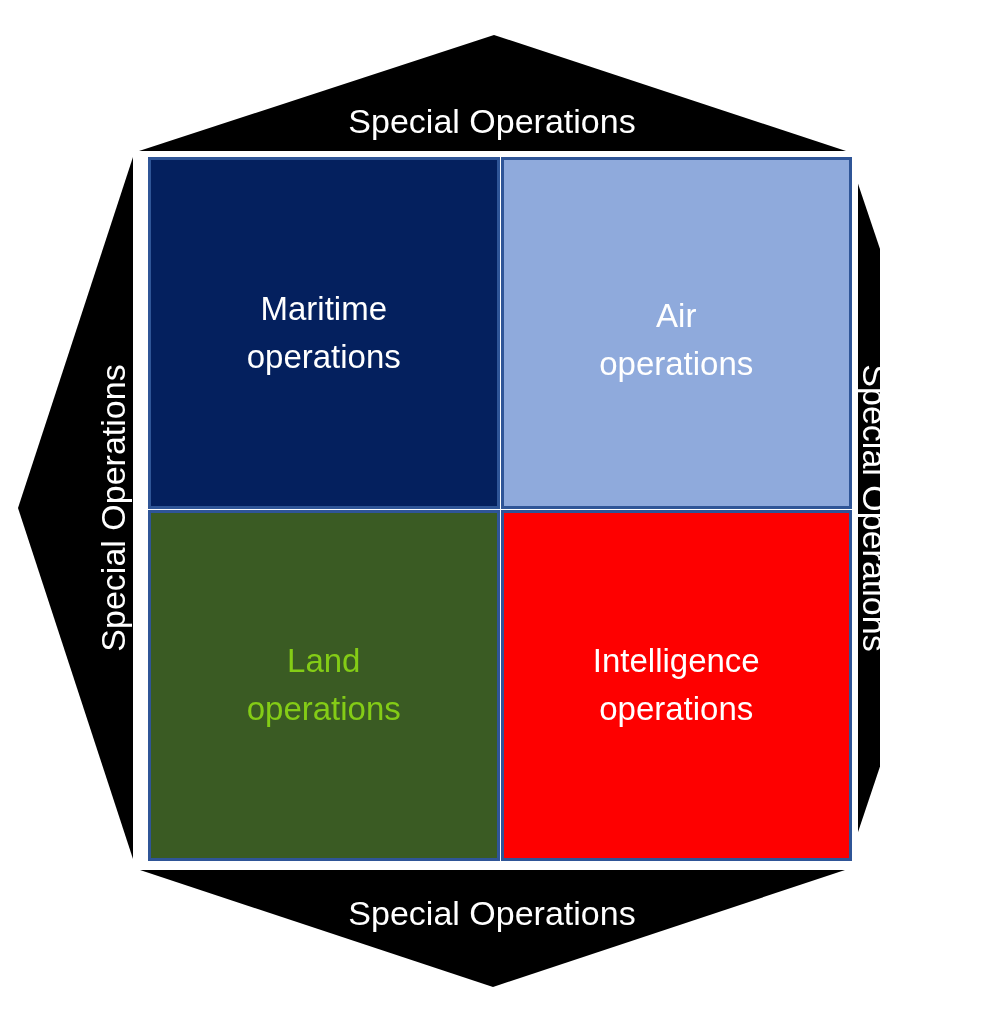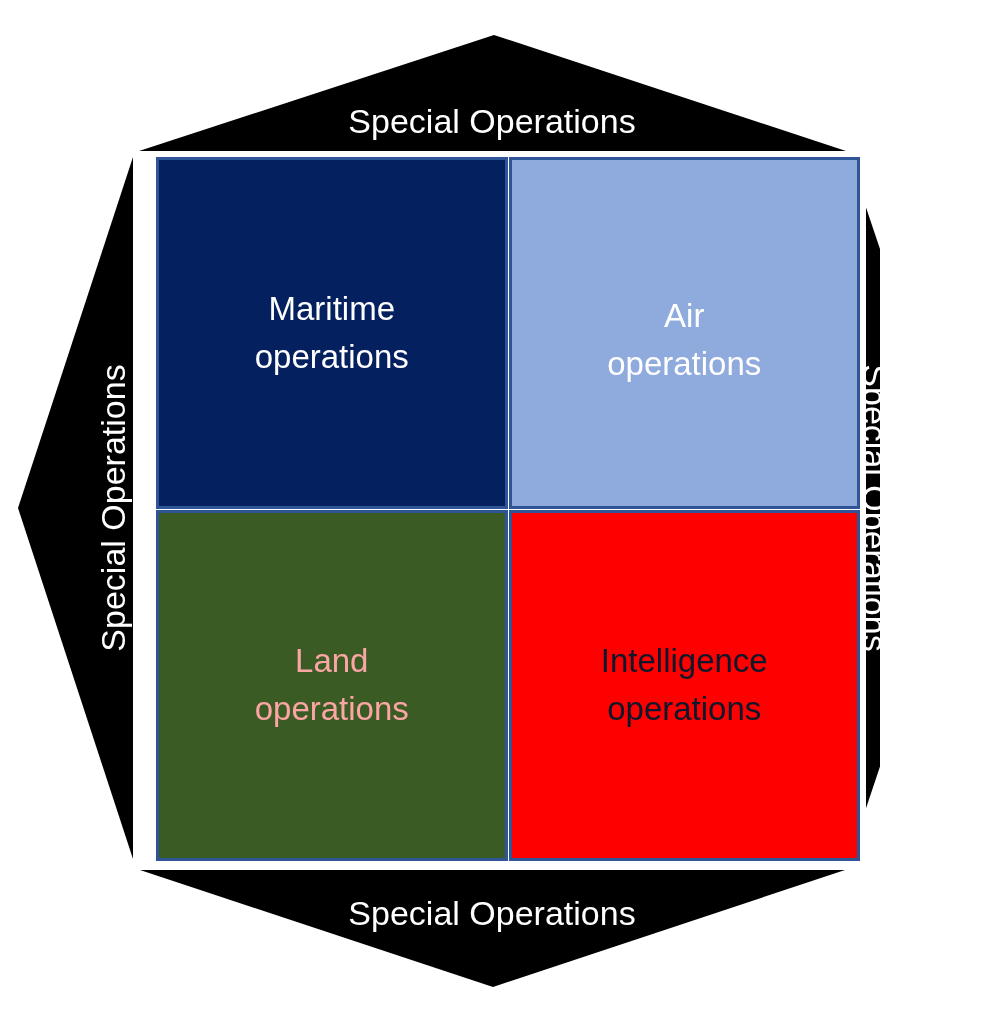--- a/index.html
+++ b/index.html
@@ -35,21 +35,21 @@
   .edge-label.left   {
     left: -87px; top: 488px; width: 400px; height: 40px;
     transform: rotate(-90deg); transform-origin: center;
   }
   .edge-label.right  {
     left: 675px; top: 488px; width: 400px; height: 40px;
     transform: rotate(90deg); transform-origin: center;
   }
   .grid {
     position: absolute;
-    left: 150px;
+    left: 142px;
     top: 151px;
     width: 716px;
     height: 716px;
     background: #ffffff;
     box-sizing: border-box;
     padding: 6px;
     display: grid;
     grid-template-columns: 1fr 1fr;
     grid-template-rows: 1fr 1fr;
     gap: 1px;
@@ -94,23 +94,23 @@
       <div class="cell-label" style="color: rgb(255, 255, 255);">Maritime
 operations</div>
     </div>
 
     <div class="cell" style="background-color: rgb(143, 170, 220); border-color: rgb(47, 85, 151);">
       <div class="cell-label" style="color: rgb(255, 255, 255); margin-top: 15px;">Air
 operations</div>
     </div>
 
     <div class="cell" style="background-color: rgb(58, 91, 35); border-color: rgb(47, 85, 151);">
-      <div class="cell-label" style="color: #fca5a5;">Land
+      <div class="cell-label" style="color: #84cc16;">Land
 operations</div>
     </div>
 
     <div class="cell" style="background-color: rgb(254, 0, 0); border-color: rgb(47, 85, 151);">
-      <div class="cell-label" style="color: #0f172a;">Intelligence
+      <div class="cell-label" style="color: #ffffff;">Intelligence
 operations</div>
     </div>
 
   </div>
 </div>
 
 </body></html>

